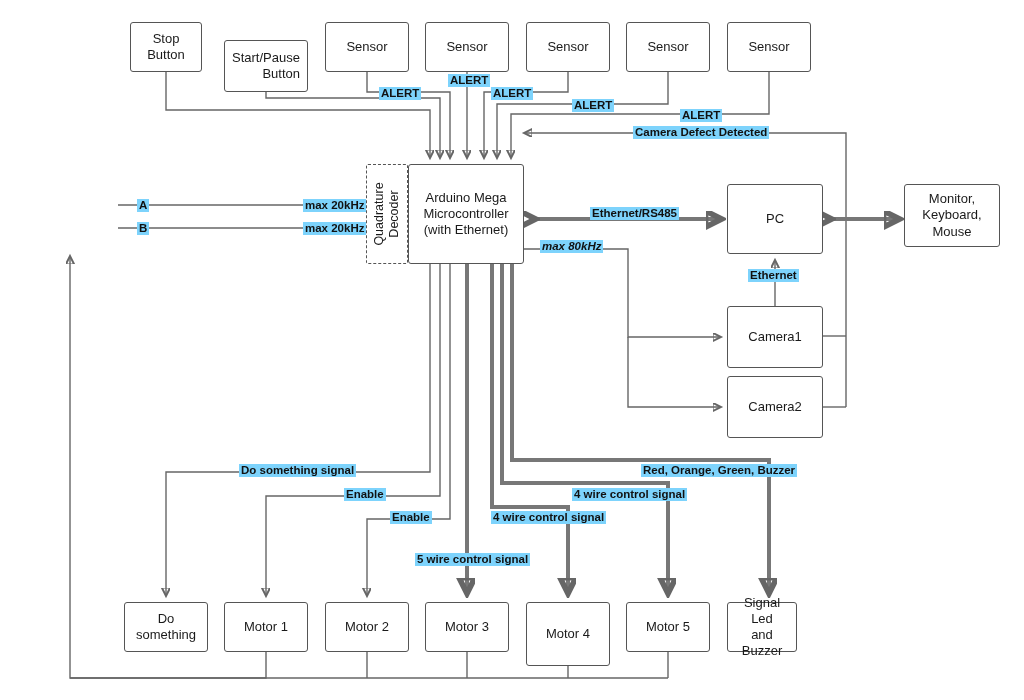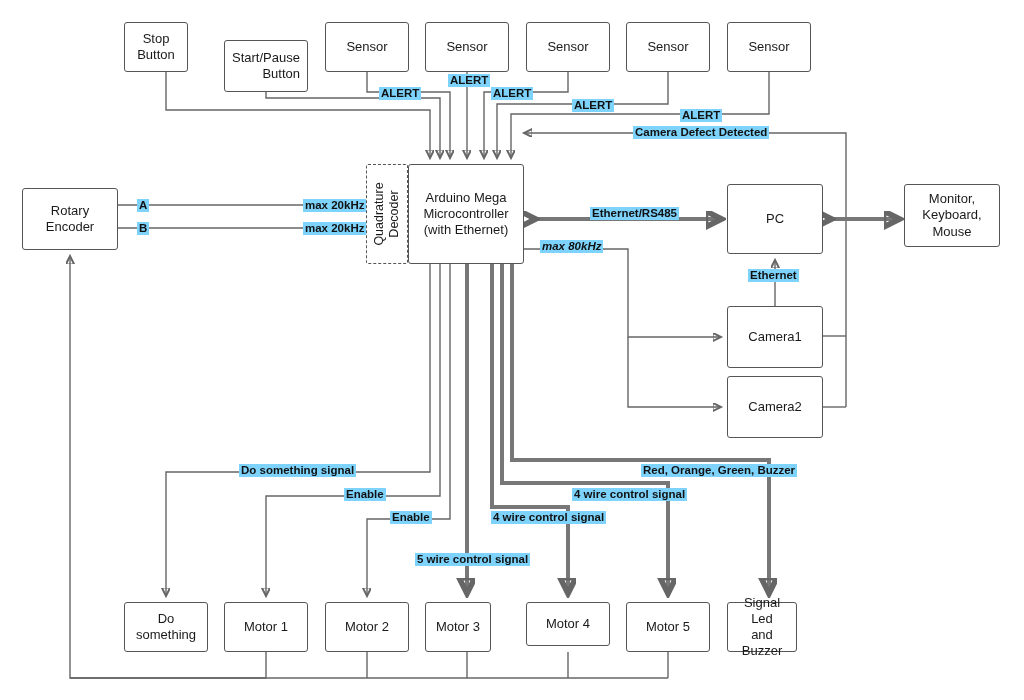--- a/index.html
+++ b/index.html
@@ -137,21 +137,21 @@
     <path class="thick" d="M512,264 L512,460 L769,460 L769,592" marker-end="url(#arrowThick)"></path>
 
     <path d="M266,652 L266,678 L70,678 L70,256" marker-end="url(#arrow)"></path>
     <path d="M367,652 L367,678"></path>
     <path d="M467,652 L467,678"></path>
     <path d="M568,652 L568,678"></path>
     <path d="M668,652 L668,678"></path>
     <path d="M70,678 L668,678"></path>
   </svg>
 
-  <div class="node" style="left:124px;top:22px;width:64px;height:50px;">
+  <div class="node" style="left:130px;top:22px;width:72px;height:50px;">
     <span style="white-space:pre-line">Stop
 Button</span>
   </div>
   <div class="node" style="left:224px;top:40px;width:84px;height:52px;text-align:right;">
     <span style="white-space:pre-line">Start/Pause
 Button</span>
   </div>
   <div class="node" style="left:325px;top:22px;width:84px;height:50px;">
     <span style="white-space:pre-line">Sensor</span>
   </div>
@@ -161,24 +161,20 @@
   <div class="node" style="left:526px;top:22px;width:84px;height:50px;">
     <span style="white-space:pre-line">Sensor</span>
   </div>
   <div class="node" style="left:626px;top:22px;width:84px;height:50px;">
     <span style="white-space:pre-line">Sensor</span>
   </div>
   <div class="node" style="left:727px;top:22px;width:84px;height:50px;">
     <span style="white-space:pre-line">Sensor</span>
   </div>
 
-  <div class="node" style="left:22px;top:188px;width:96px;height:62px;">
-    <span style="white-space:pre-line">Rotary
-Encoder</span>
-  </div>
 
   <div class="node dashed vertical" style="left:366px;top:164px;width:42px;height:100px;">
     <span style="white-space:pre-line">Quadrature
 Decoder</span>
   </div>
 
   <div class="node" style="left:408px;top:164px;width:116px;height:100px;">
     <span style="white-space:pre-line">Arduino Mega
 Microcontroller
 (with Ethernet)</span>
@@ -202,24 +198,24 @@
   <div class="node" style="left:124px;top:602px;width:84px;height:50px;">
     <span style="white-space:pre-line">Do
 something</span>
   </div>
   <div class="node" style="left:224px;top:602px;width:84px;height:50px;">
     <span style="white-space:pre-line">Motor 1</span>
   </div>
   <div class="node" style="left:325px;top:602px;width:84px;height:50px;">
     <span style="white-space:pre-line">Motor 2</span>
   </div>
-  <div class="node" style="left:425px;top:602px;width:66px;height:50px;justify-content:center;">
+  <div class="node" style="left:425px;top:602px;width:84px;height:50px;justify-content:center;">
     <span style="white-space:pre-line">Motor 3</span>
   </div>
-  <div class="node" style="left:526px;top:602px;width:84px;height:44px;">
+  <div class="node" style="left:526px;top:602px;width:84px;height:64px;">
     <span style="white-space:pre-line">Motor 4</span>
   </div>
   <div class="node" style="left:626px;top:602px;width:84px;height:50px;">
     <span style="white-space:pre-line">Motor 5</span>
   </div>
   <div class="node" style="left:727px;top:602px;width:70px;height:50px;">
     <span style="white-space:pre-line">Signal Led
 and Buzzer</span>
   </div>
 

